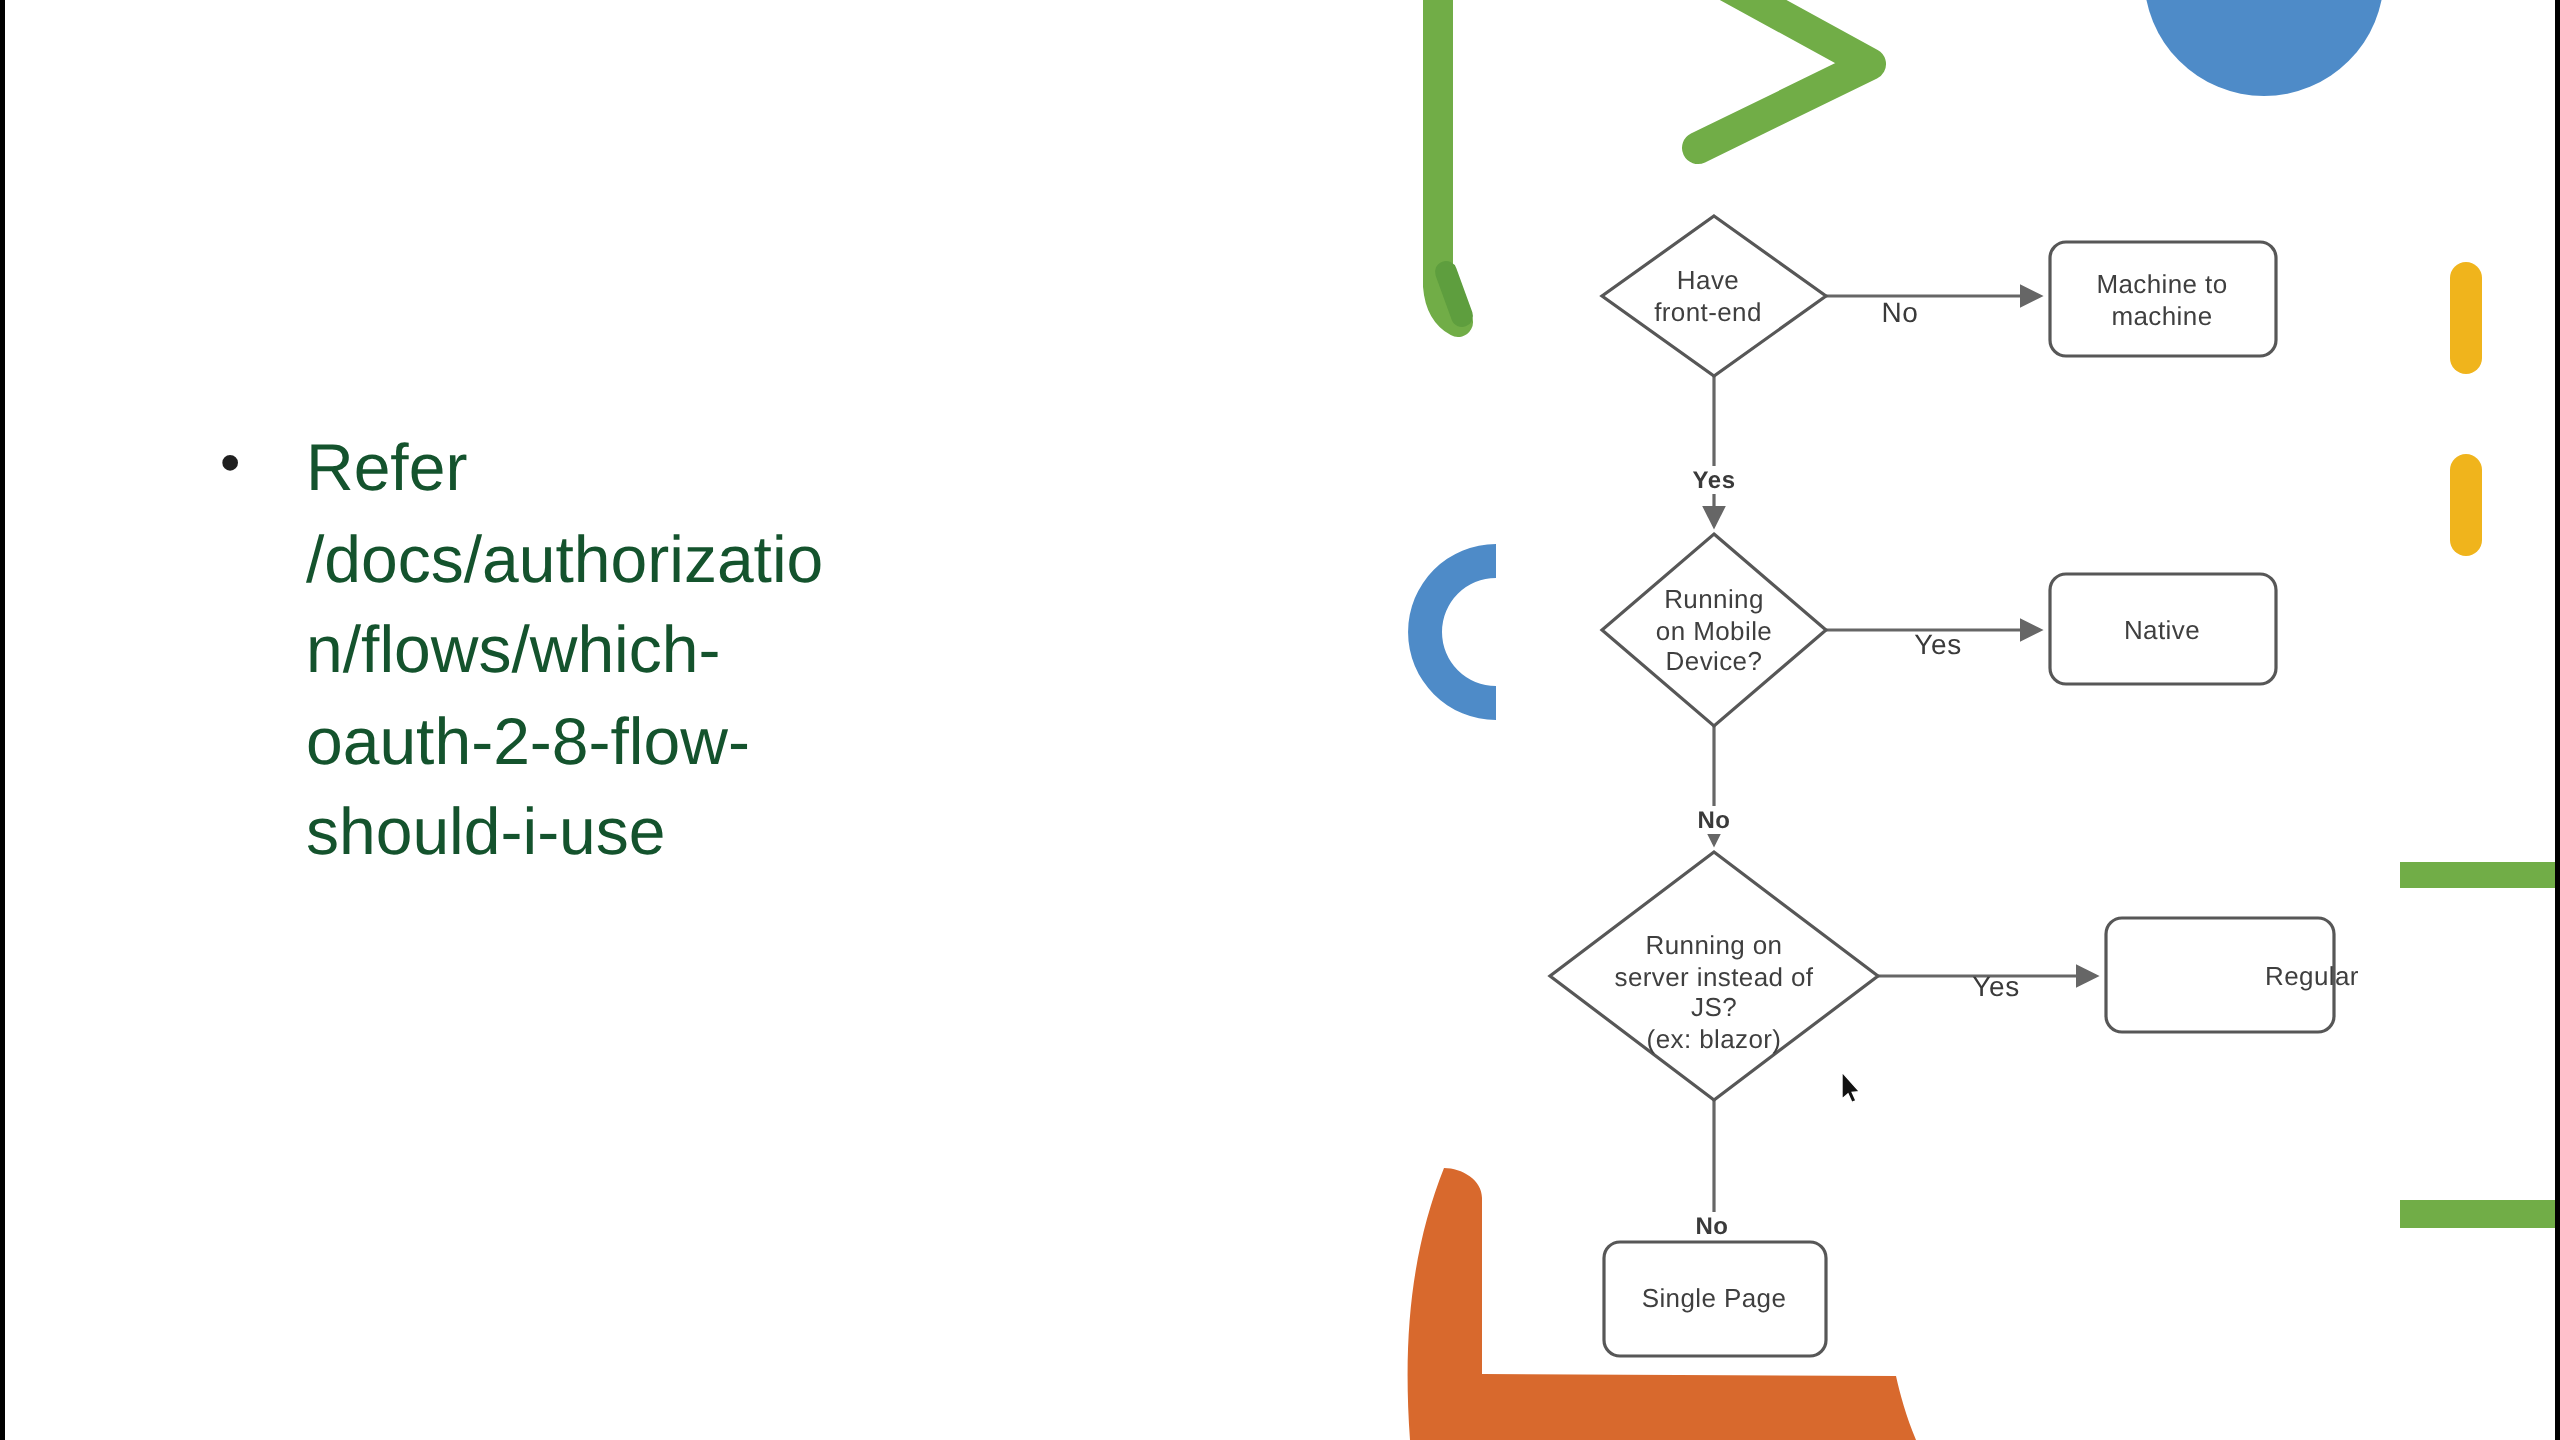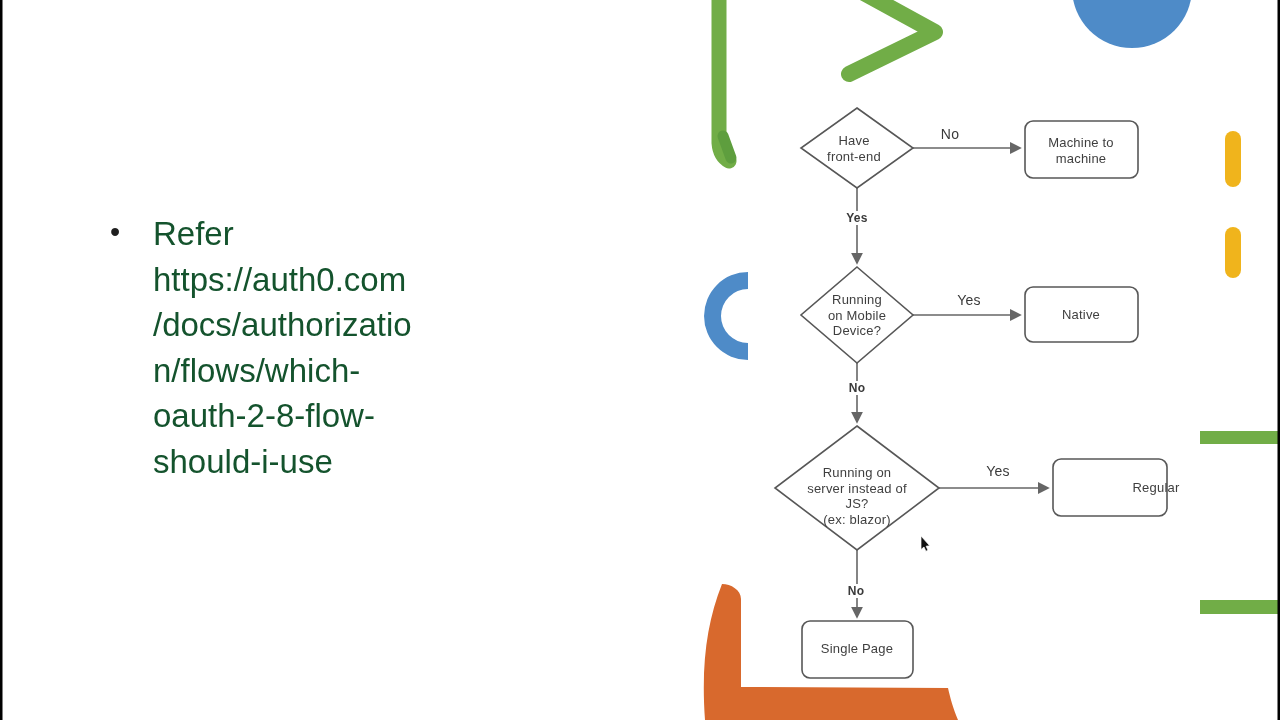--- a/index.html
+++ b/index.html
@@ -22,21 +22,21 @@
     position:absolute;left:153px;top:211px;width:345px;
     font-size:33px;line-height:45.6px;color:#14532d;
   }
   .node-label{
     position:absolute;transform:translate(-50%,-50%);
     text-align:center;font-size:13px;line-height:15.5px;color:#3f3f3f;
     white-space:pre-line;letter-spacing:.2px;
   }
   .edge-label{
     position:absolute;transform:translate(-50%,-50%);
-    font-size:14px;color:#3a3a3a;letter-spacing:.3px;
+    font-size:14px;color:#3a3a3a;letter-spacing:.3px;margin-top:22px;
   }
   .edge-label.on-line{
     background:#fff;padding:0 3px;font-size:12px;font-weight:bold;
   }
 </style>
 </head>
 <body>
 
 <div class="slide">
 
@@ -79,21 +79,20 @@
       <rect x="802" y="621" width="111" height="57" rx="8"></rect>
     </g>
 
     <path transform="translate(921,536)" d="M0 0 L0 13.5 L3 11 L4.9 15.2 L7 14.3 L5.1 10.2 L8.7 9.8 Z" fill="#111" stroke="#fff" stroke-width="0.7"></path>
   </svg>
 
 
   <span class="bullet-marker">•</span>
   <div class="bullet-text">
     <div>Refer</div>
-    <div>https://auth0.com</div>
     <div>/docs/authorizatio</div>
     <div>n/flows/which-</div>
     <div>oauth-2-8-flow-</div>
     <div>should-i-use</div>
   </div>
 
   <div class="node-label" style="left:854px;top:148px;">Have
 front-end</div>
   <div class="node-label" style="left:1081px;top:150px;">Machine to
 machine</div>

